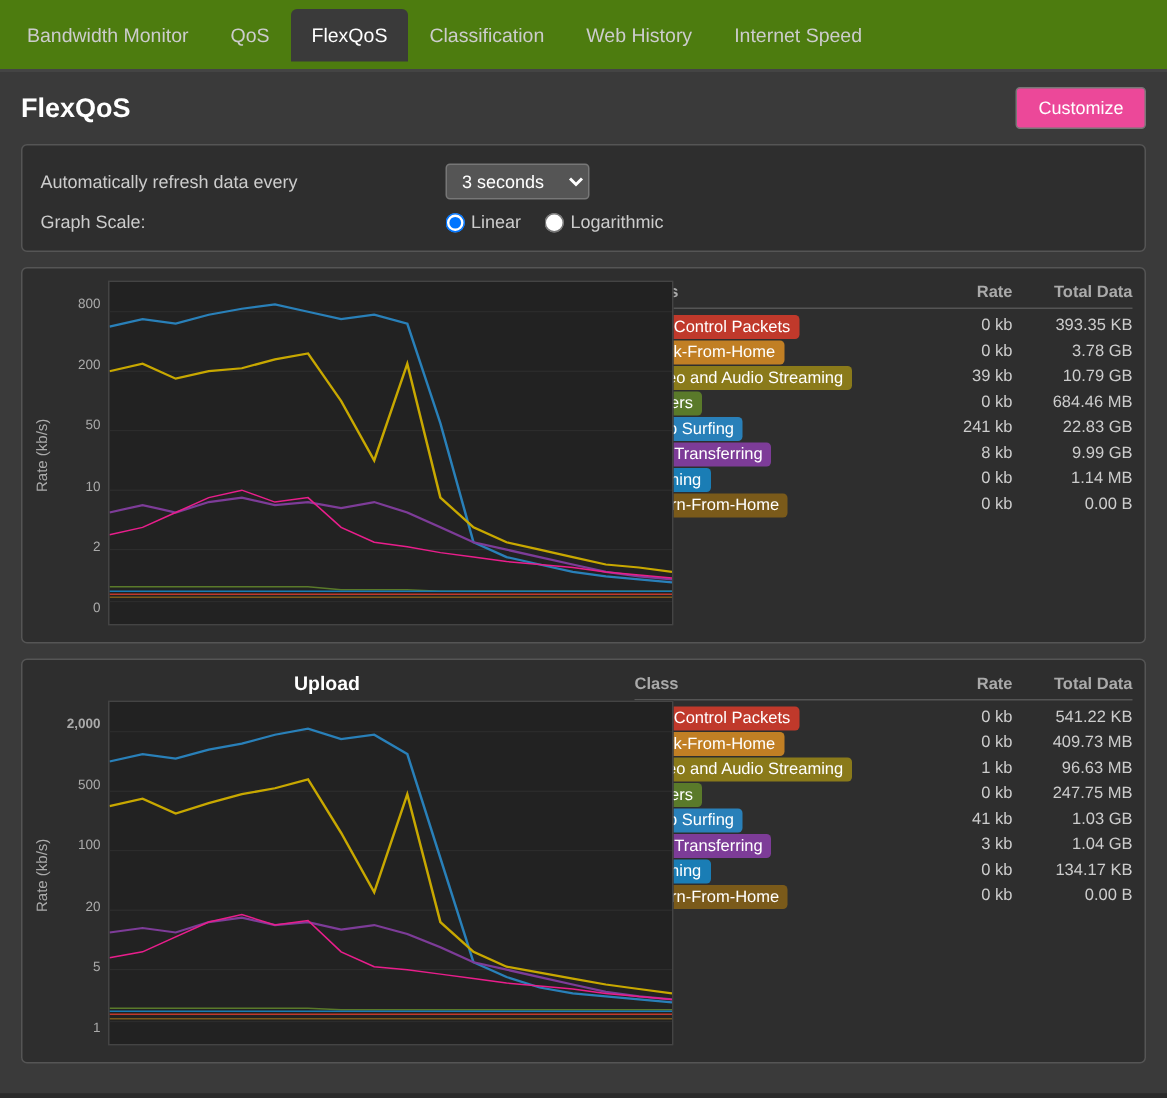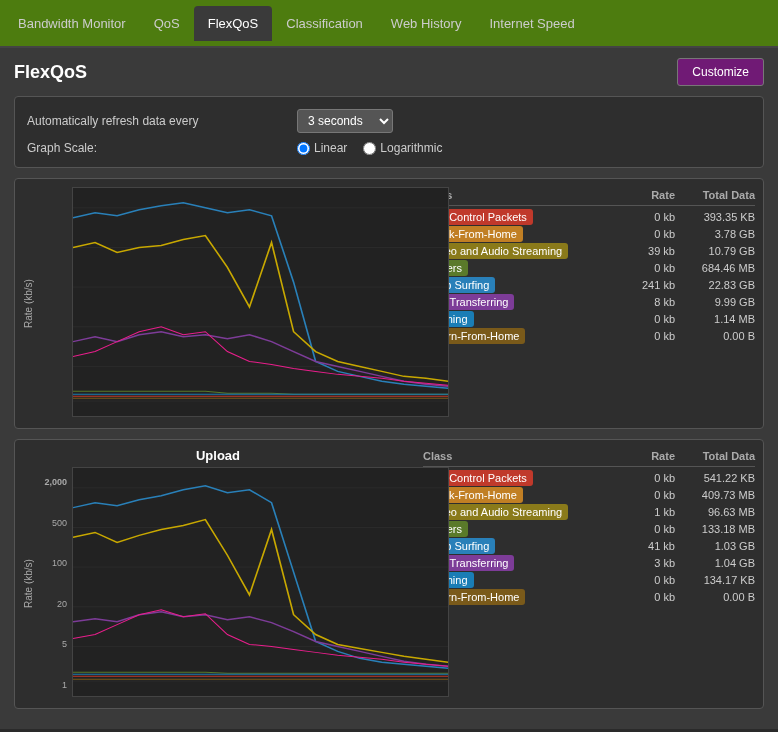--- a/index.html
+++ b/index.html
@@ -45,21 +45,21 @@
       align-items: center;
       justify-content: space-between;
       margin-bottom: 10px;
     }
     .page-title {
       font-size: 18px;
       font-weight: bold;
       color: #fff;
     }
     .customize-btn {
-      background: #701a75;
+      background: #ec4899;
       color: #fff;
       border: 1px solid #777;
       padding: 6px 14px;
       cursor: pointer;
       border-radius: 3px;
       font-size: 12px;
     }
 
     
     .settings-panel {
@@ -242,20 +242,28 @@
       </div>
     </div>
   </div>
 
   <div class="chart-section">
     <div class="chart-container">
       <div class="chart-wrap">
         <div class="y-axis-label">Rate (kb/s)</div>
         <div class="chart-area">
           
+          <div style="position:absolute;left:0;top:10px;bottom:10px;width:34px;display:flex;flex-direction:column;justify-content:space-between;z-index:2;">
+            <span style="font-size:9px;color:#aaa;text-align:right;padding-right:3px;">800</span>
+            <span style="font-size:9px;color:#aaa;text-align:right;padding-right:3px;">200</span>
+            <span style="font-size:9px;color:#aaa;text-align:right;padding-right:3px;">50</span>
+            <span style="font-size:9px;color:#aaa;text-align:right;padding-right:3px;">10</span>
+            <span style="font-size:9px;color:#aaa;text-align:right;padding-right:3px;">2</span>
+            <span style="font-size:9px;color:#aaa;text-align:right;padding-right:3px;">0</span>
+          </div>
           <svg class="chart-svg" viewBox="0 0 340 230" preserveAspectRatio="none" style="margin-left:36px;">
 
             <line x1="0" y1="20" x2="340" y2="20" stroke="#333" stroke-width="0.5"></line>
             <line x1="0" y1="60" x2="340" y2="60" stroke="#333" stroke-width="0.5"></line>
             <line x1="0" y1="100" x2="340" y2="100" stroke="#333" stroke-width="0.5"></line>
             <line x1="0" y1="140" x2="340" y2="140" stroke="#333" stroke-width="0.5"></line>
             <line x1="0" y1="180" x2="340" y2="180" stroke="#333" stroke-width="0.5"></line>
             <line x1="0" y1="215" x2="340" y2="215" stroke="#333" stroke-width="0.5"></line>
 
             <polyline points="0,30 20,25 40,28 60,22 80,18 100,15 120,20 140,25 160,22 180,28 200,95 220,175 240,185 260,190 280,195 300,198 320,200 340,202" fill="none" stroke="#2980b9" stroke-width="1.5"></polyline>
@@ -414,21 +422,21 @@
         <span class="legend-badge" style="background:#8a7a1a">Video and Audio Streaming</span>
       </div>
       <div class="legend-rate">1 kb</div>
       <div class="legend-total">96.63 MB</div>
     </div>
           <div class="legend-row">
       <div>
         <span class="legend-badge" style="background:#5a7a2a">Others</span>
       </div>
       <div class="legend-rate">0 kb</div>
-      <div class="legend-total">133.18 MB</div>
+      <div class="legend-total">247.75 MB</div>
     </div>
           <div class="legend-row">
       <div>
         <span class="legend-badge" style="background:#2980b9">Web Surfing</span>
       </div>
       <div class="legend-rate">41 kb</div>
       <div class="legend-total">1.03 GB</div>
     </div>
           <div class="legend-row">
       <div>

